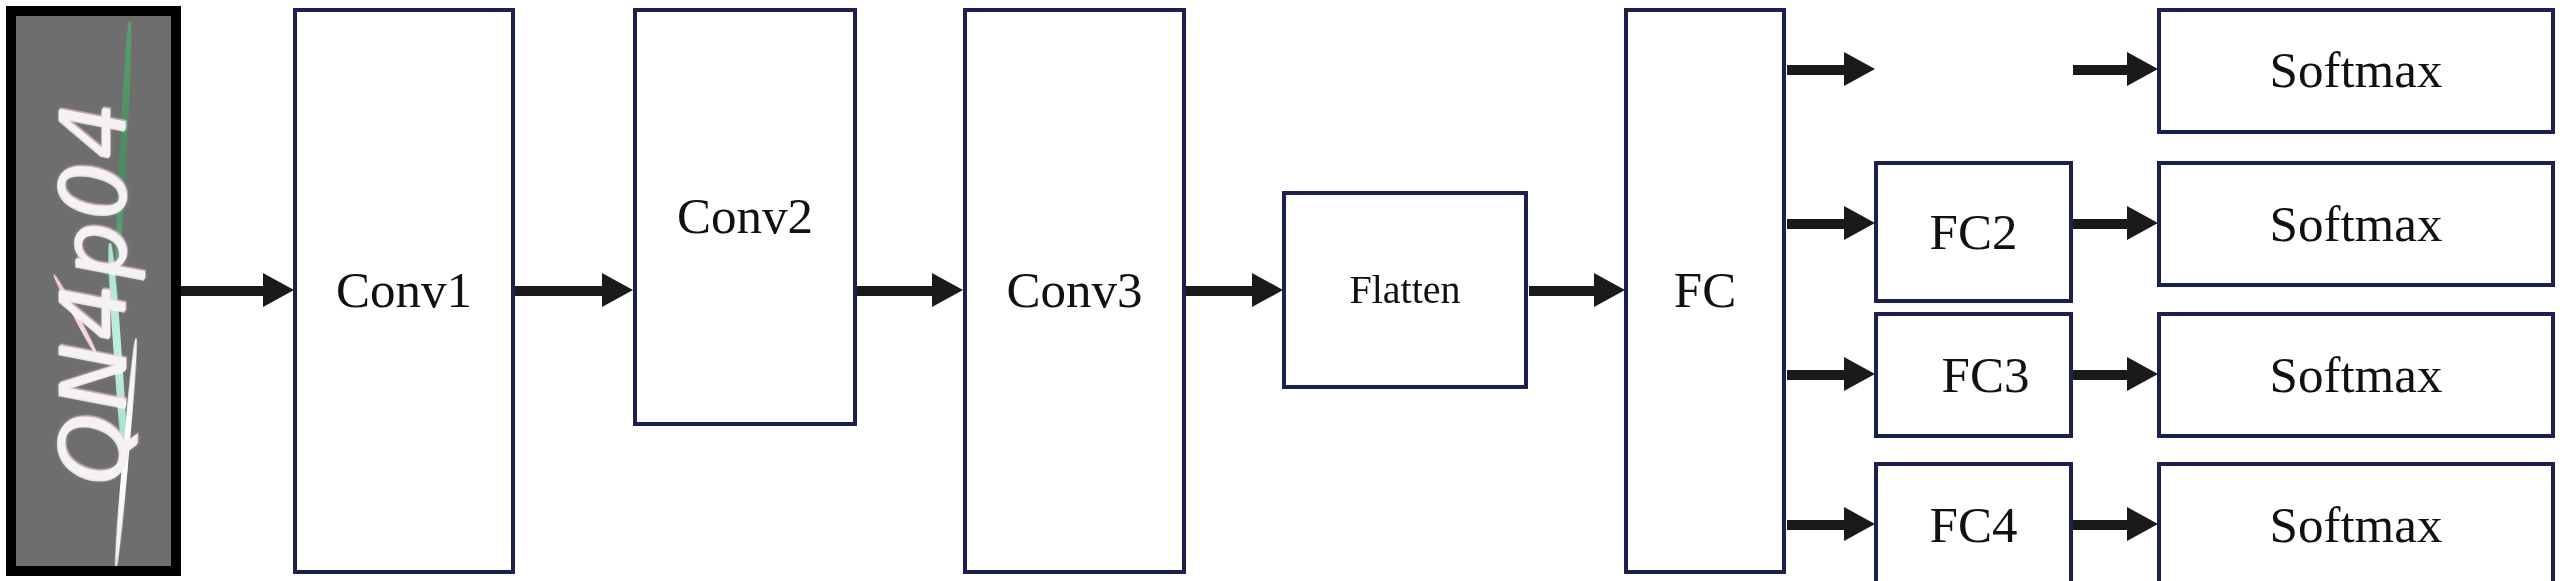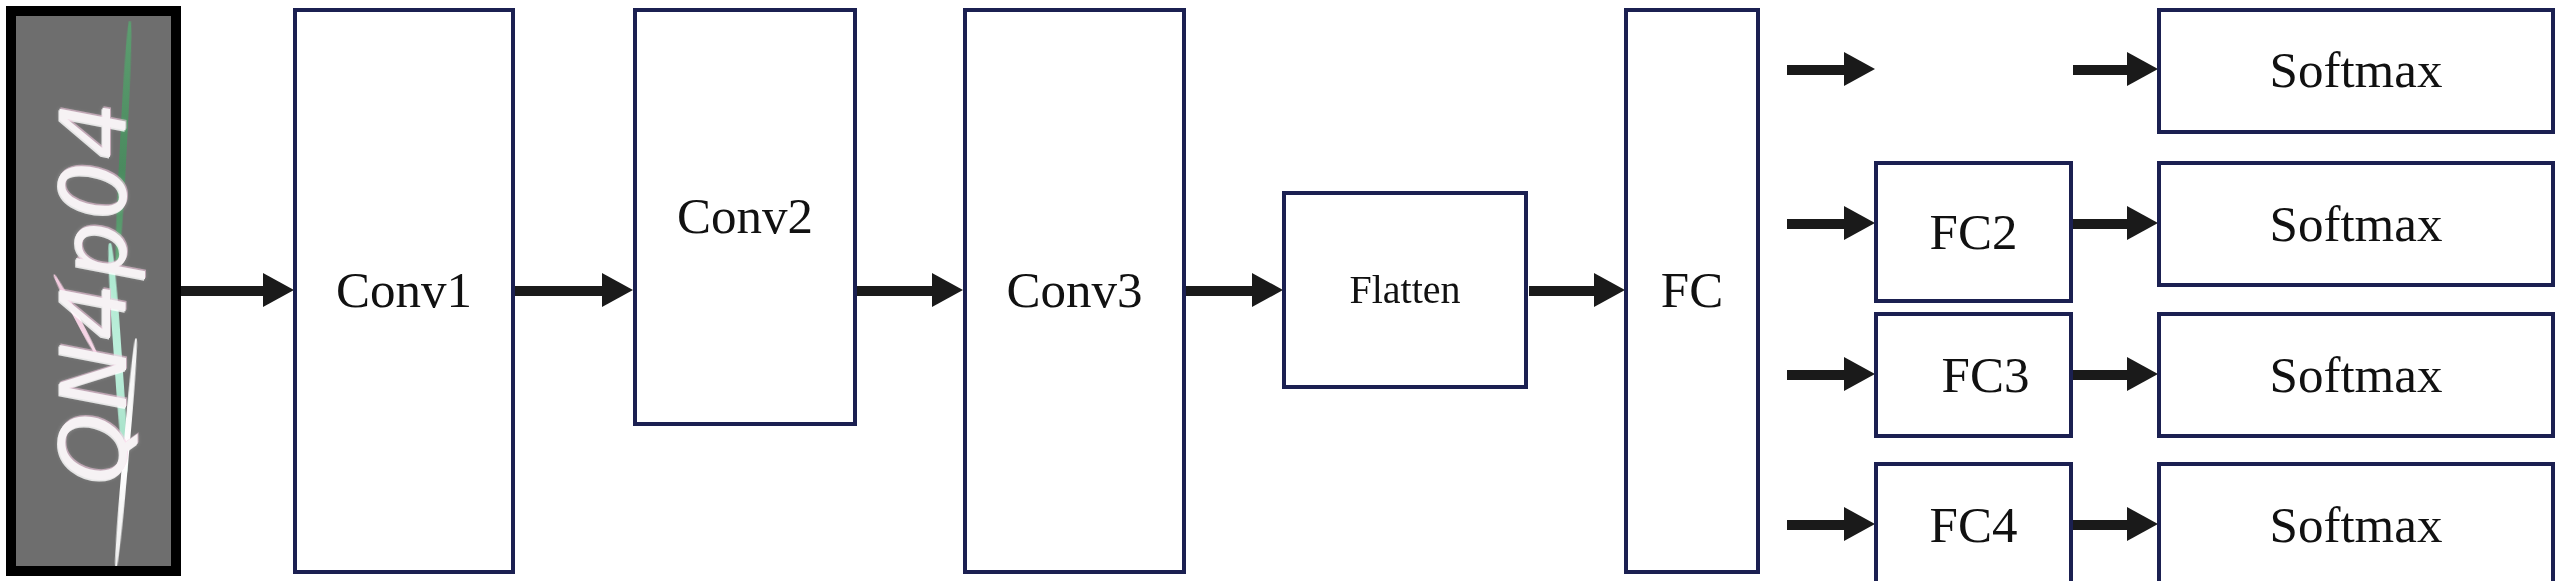--- a/index.html
+++ b/index.html
@@ -189,21 +189,21 @@
 
   <div class="block" style="left:1282px; top:191px; width:246px; height:198px;">
     <span class="block-label">Flatten</span>
   </div>
 
   <div class="arrow" style="left:1529px; top:291px; width:96px;">
     <div class="shaft" style="width:65px;"></div>
     <div class="head" style="left:65px;"></div>
   </div>
 
-  <div class="block tall" style="left:1624px; top:7.7px; width:136px; height:566px;">
+  <div class="block tall" style="left:1624px; top:7.7px; width:162px; height:566px;">
     <span class="block-label">FC</span>
   </div>
 
   <div class="arrow" style="left:1787px; top:70px; width:87px;">
     <div class="shaft" style="width:57px;"></div>
     <div class="head" style="left:57px;"></div>
   </div>
   <div class="arrow" style="left:2073px; top:70px; width:84px;">
     <div class="shaft" style="width:54px;"></div>
     <div class="head" style="left:54px;"></div>

